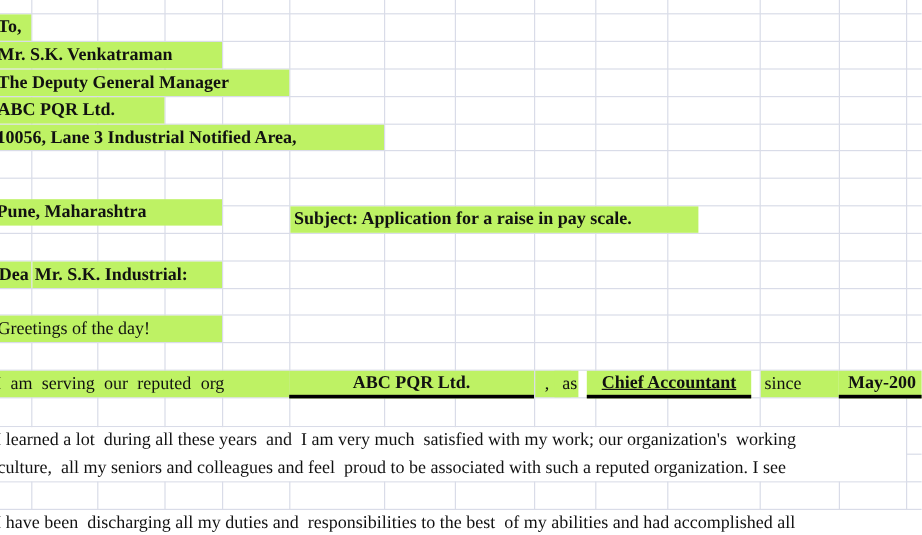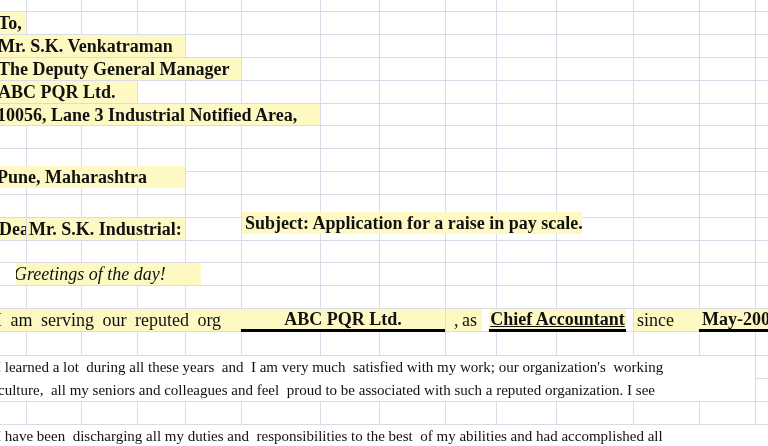--- a/index.html
+++ b/index.html
@@ -6,22 +6,22 @@
     body {
       width: 768px; height: 446px; overflow: hidden; background: #ffffff;
       position: relative;
       font-family: "Liberation Serif", "DejaVu Serif", serif;
       color: #111111;
     }
     .grid { position: absolute; inset: 0; }
     .vline { position: absolute; top: 0; width: 1px; background: #d9dce8; }
     .hline { position: absolute; left: 0; height: 1px; background: #d9dce8; }
     .cell {
-      position: absolute; background: #fef9c3; white-space: nowrap; overflow: hidden;
-      font-size: 18px; line-height: 22px; box-sizing: border-box;
+      position: absolute; background: #bef264; white-space: nowrap; overflow: hidden;
+      font-size: 15px; line-height: 22px; box-sizing: border-box;
     }
     .bold { font-weight: bold; }
     .underline-cell { border-bottom: 3px solid #000000; text-align: center; }
     .para {
       position: absolute; background: #ffffff; white-space: nowrap; overflow: hidden;
       font-size: 15px; line-height: 23px; box-sizing: border-box;
     }
   </style>
 </head>
 <body>
@@ -75,45 +75,45 @@
 <div class="cell bold" style="left:0;top:81px;width:137px;height:22px;">
   <span style="margin-left:-2px;">ABC PQR Ltd.</span>
 </div>
 <div class="cell bold" style="left:0;top:104px;width:320px;height:21px;">
   <span style="margin-left:-3px;">10056, Lane 3 Industrial Notified Area,</span>
 </div>
 <div class="cell bold" style="left:0;top:126px;width:185px;height:22px;margin-top:40px;">
   <span style="margin-left:-3px;">Pune, Maharashtra</span>
 </div>
 
-<div class="cell bold" style="left:242px;top:172px;width:340px;height:22px;padding-left:3px;margin-top:40px;">
+<div class="cell bold" style="left:242px;top:172px;width:340px;height:22px;padding-left:3px;">
   <span>Subject: Application for a raise in pay scale.</span>
 </div>
 
 <div class="cell bold" style="left:0;top:218px;width:26px;height:22px;">
   <span style="margin-left:-1px;">Dea</span>
 </div>
 <div class="cell bold" style="left:27px;top:218px;width:158px;height:22px;padding-left:2px;">
   <span>Mr. S.K. Industrial:</span>
 </div>
 
-<div class="cell" style="left:16px;top:263px;width:185px;height:22px;font-style:italic;">
+<div class="cell" style="left:0;top:263px;width:185px;height:22px;">
   <span style="margin-left:-2px;">Greetings of the day!</span>
 </div>
 
 <div class="cell" style="left:0;top:309px;width:241px;height:22px;">
   <span style="margin-left:-4px;word-spacing:4px;">I  am   serving   our   reputed   org</span>
 </div>
 <div class="cell bold underline-cell" style="left:241px;top:309px;width:204px;height:23px;line-height:21px;">
   <span>ABC PQR Ltd.</span>
 </div>
 <div class="cell" style="left:446px;top:309px;width:30px;height:22px;padding-left:8px;">
   <span>,</span>
 </div>
-<div class="cell" style="left:462px;top:309px;width:20px;height:22px;padding-right:1px;">
+<div class="cell" style="left:462px;top:309px;width:20px;height:22px;text-align:right;padding-right:1px;">
   <span>as</span>
 </div>
 <div class="cell bold underline-cell" style="left:489px;top:309px;width:137px;height:23px;line-height:21px;text-decoration:underline;">
   <span>Chief Accountant</span>
 </div>
 <div class="cell" style="left:634px;top:309px;width:65px;height:22px;padding-left:3px;">
   <span>since</span>
 </div>
 <div class="cell bold underline-cell" style="left:699px;top:309px;width:69px;height:23px;line-height:21px;text-align:center;padding-left:3px;">
   <span>May-200</span>

